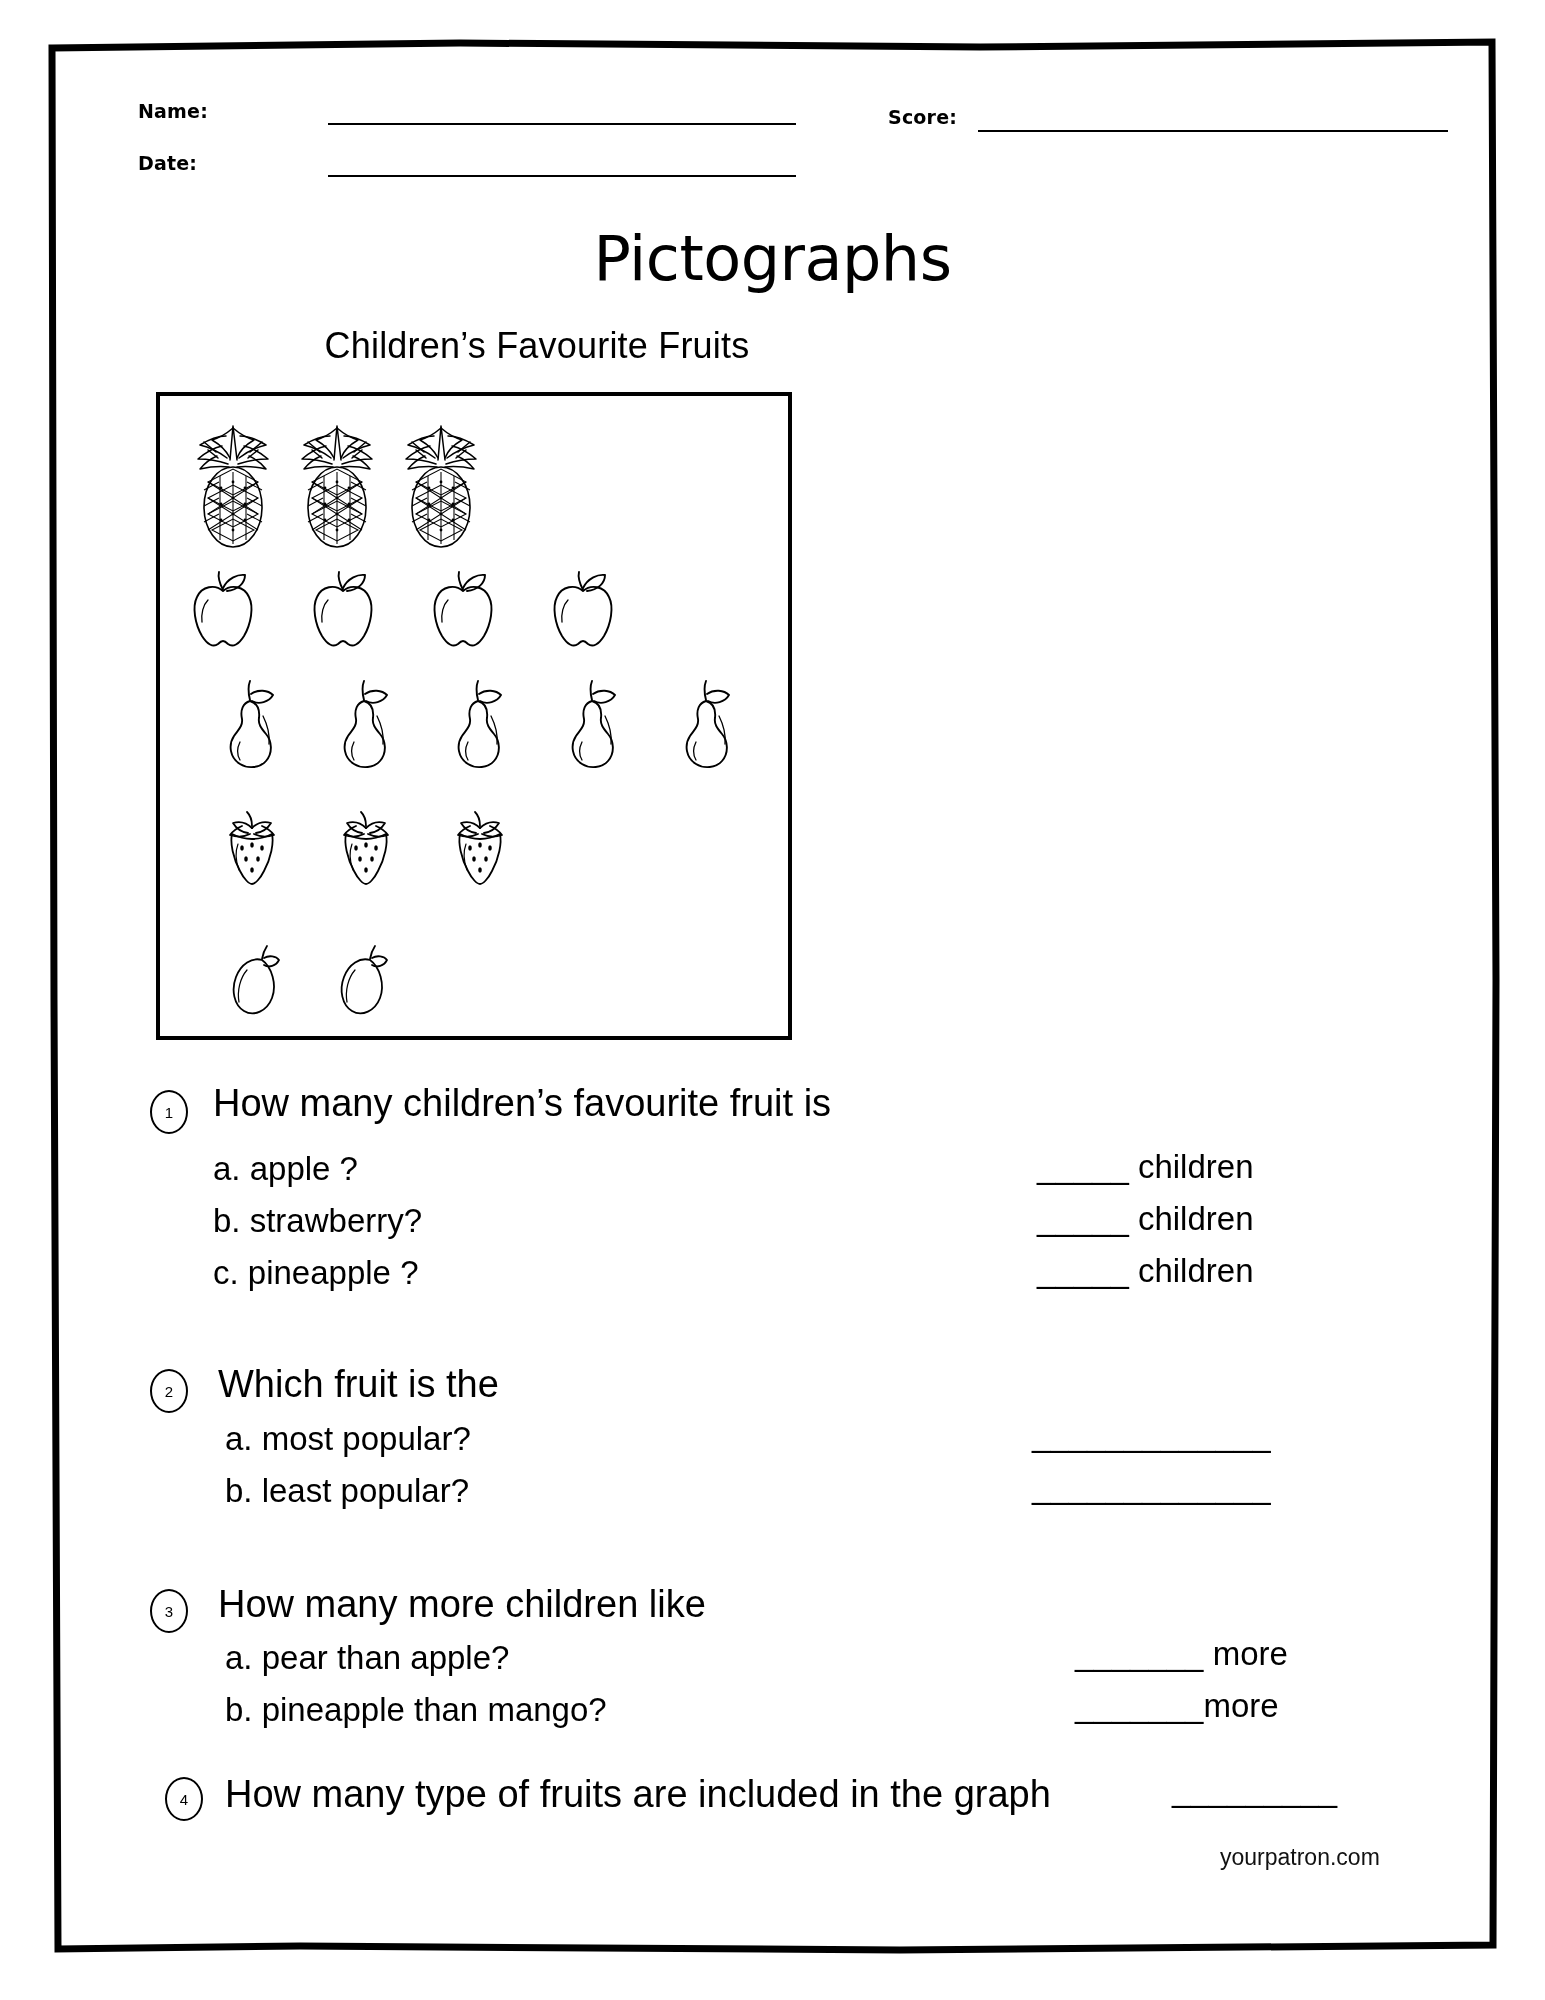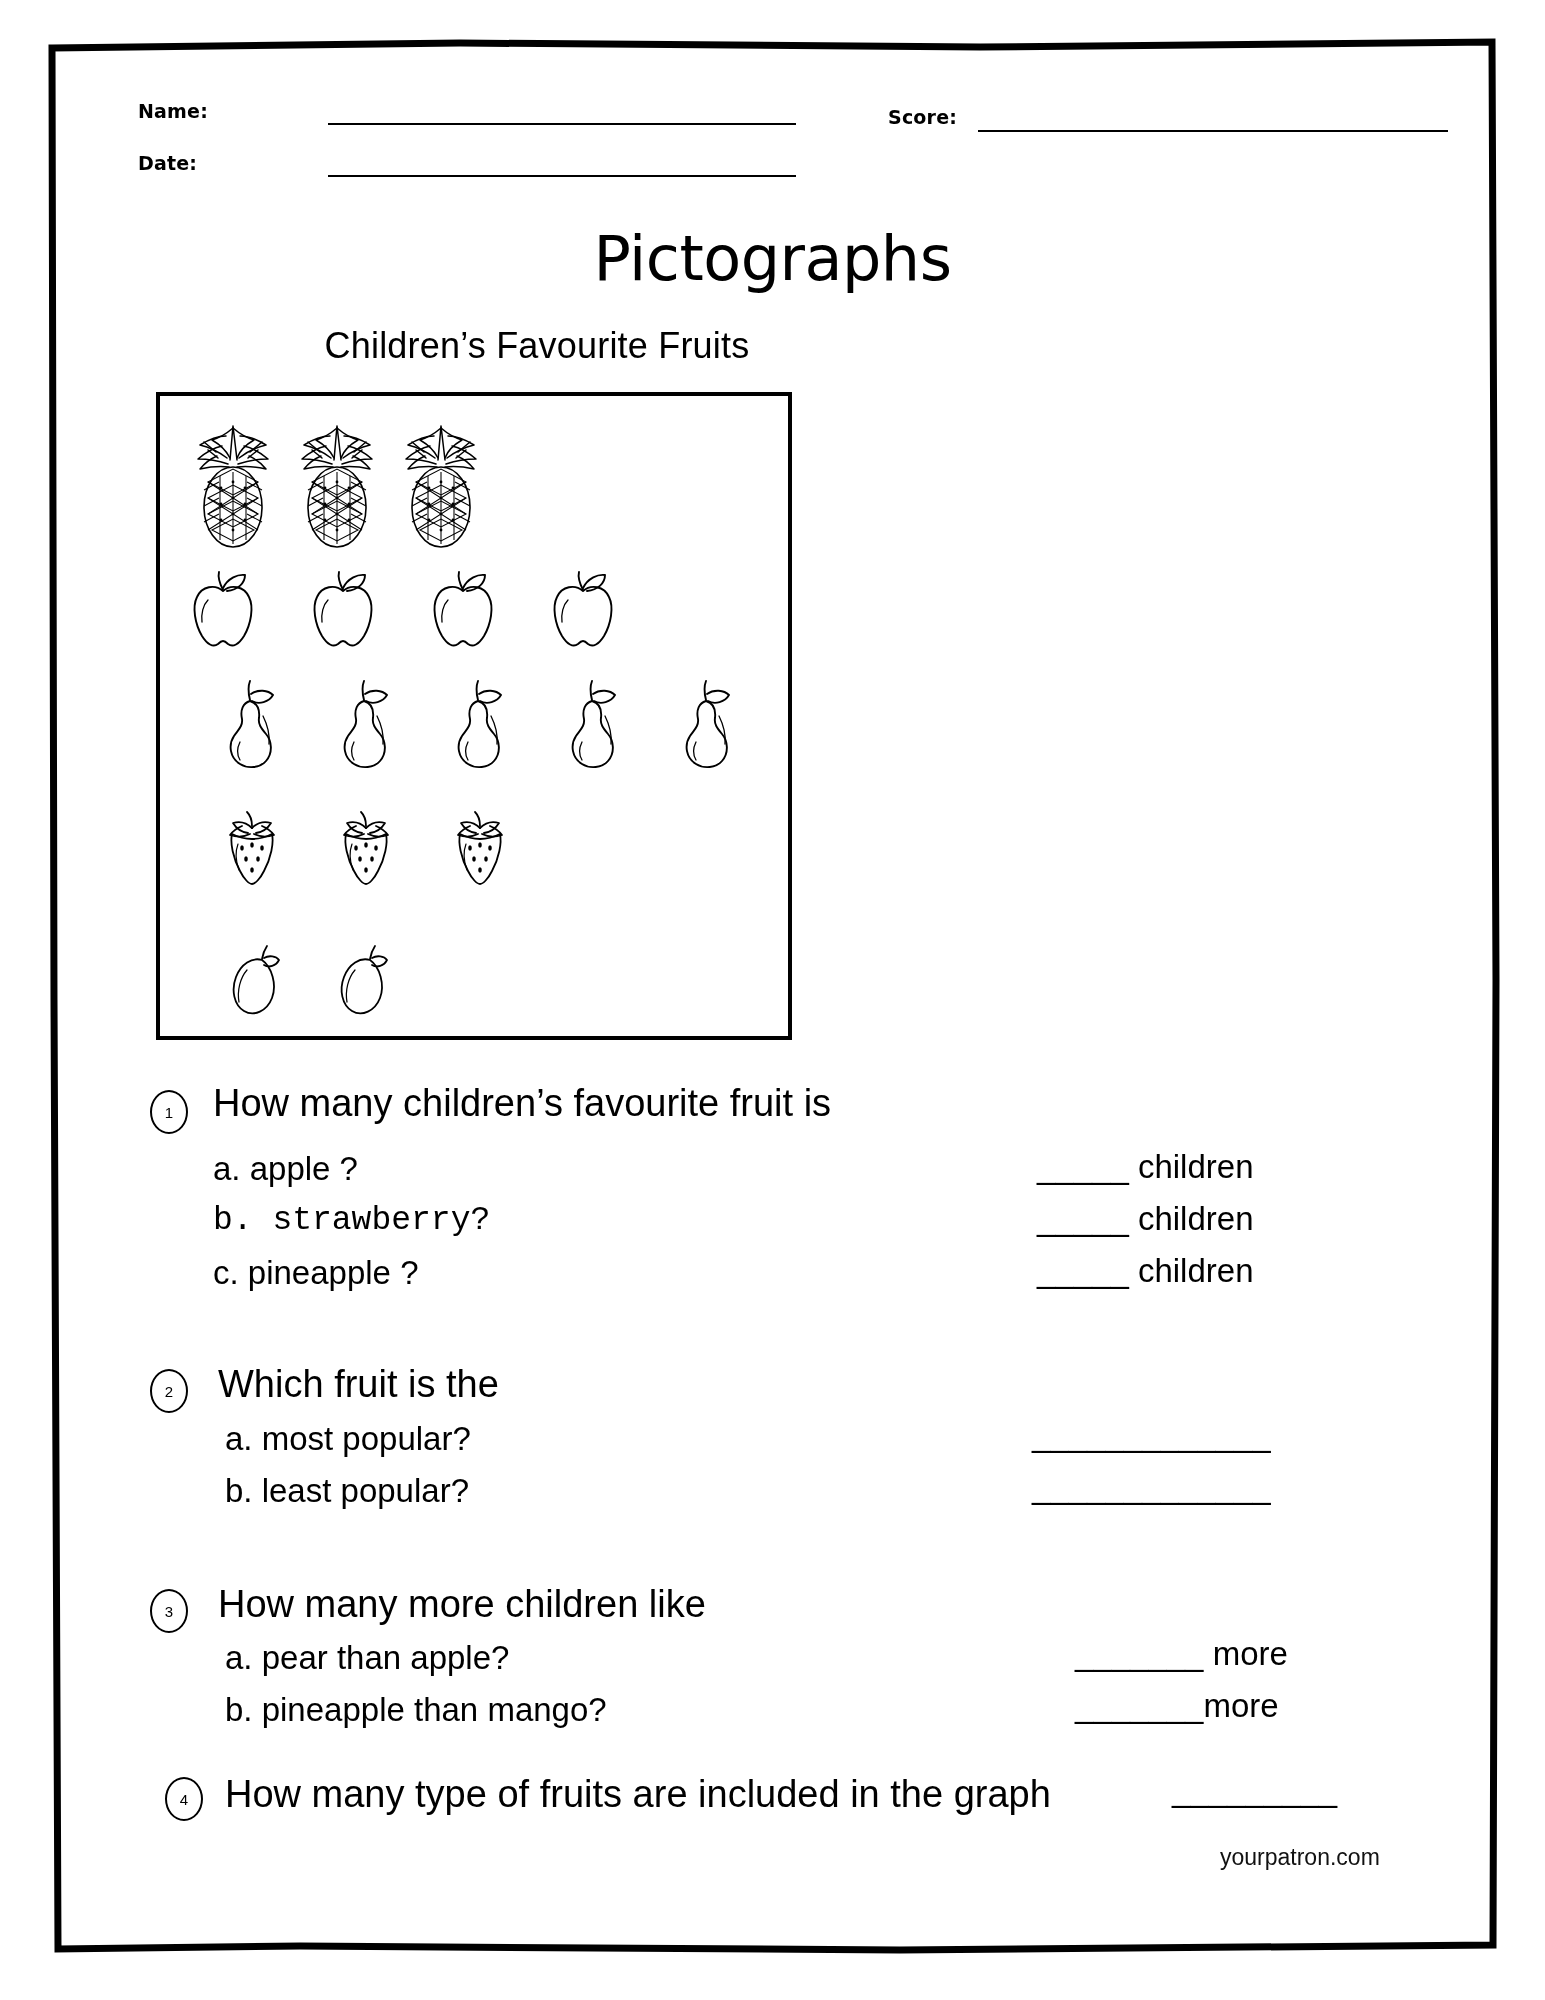--- a/index.html
+++ b/index.html
@@ -142,21 +142,21 @@
     font-size: 33px;
     white-space: nowrap;
     text-align: right;
   }
 
   
   #q1 { top: 0; }
   #q1 .q-num  { left: 150px; top: 10px; }
   #q1 .q-stem { left: 213px; top: 2px; }
   #q1-a  { left: 213px; top: 70px; }
-  #q1-b  { left: 213px; top: 122px; font-family: Liberation Mono, monospace; }
+  #q1-b  { left: 213px; top: 122px; }
   #q1-c  { left: 213px; top: 174px; }
   #q1-a-ans { left: 1037px; top: 68px; }
   #q1-b-ans { left: 1037px; top: 120px; }
   #q1-c-ans { left: 1037px; top: 172px; }
 
   
   #q2 { top: 283px; }
   #q2 .q-num  { left: 150px; top: 6px; }
   #q2 .q-stem { left: 218px; top: 0px; }
   #q2-a { left: 225px; top: 57px; }

